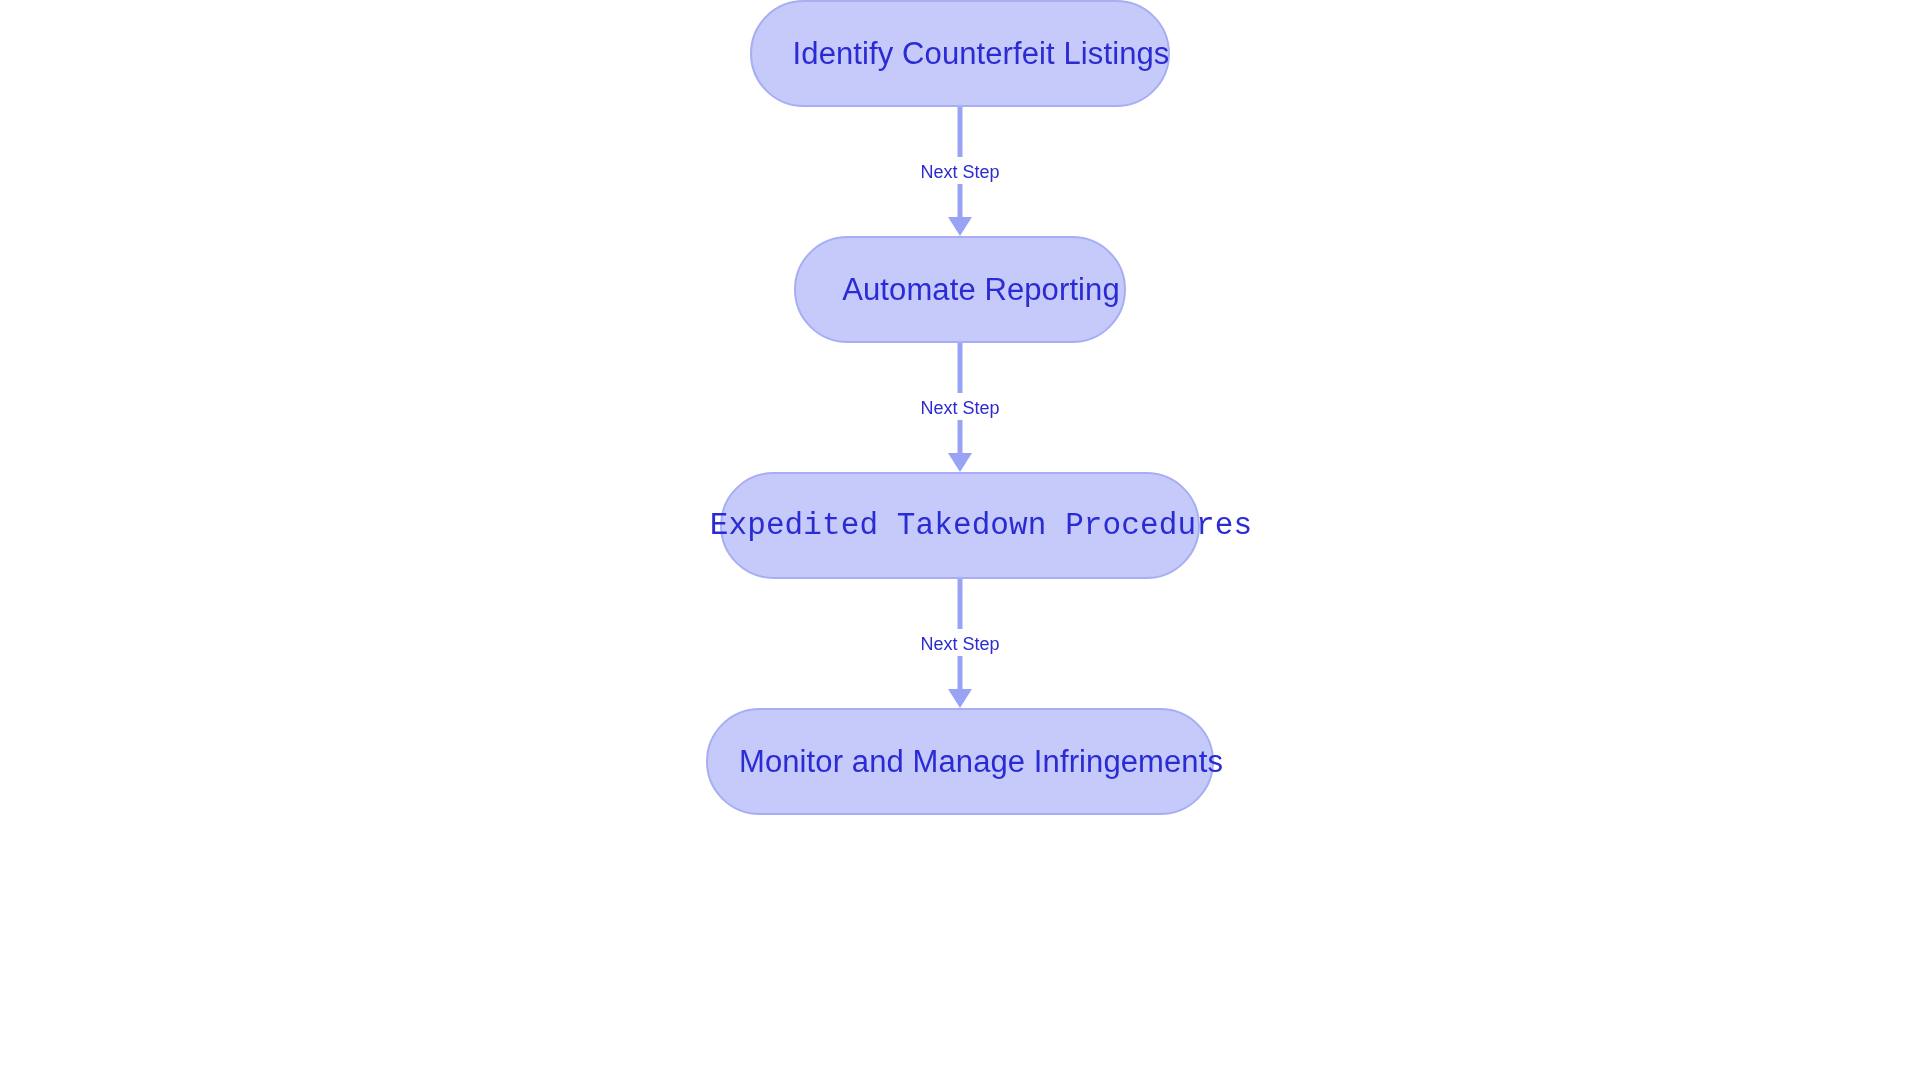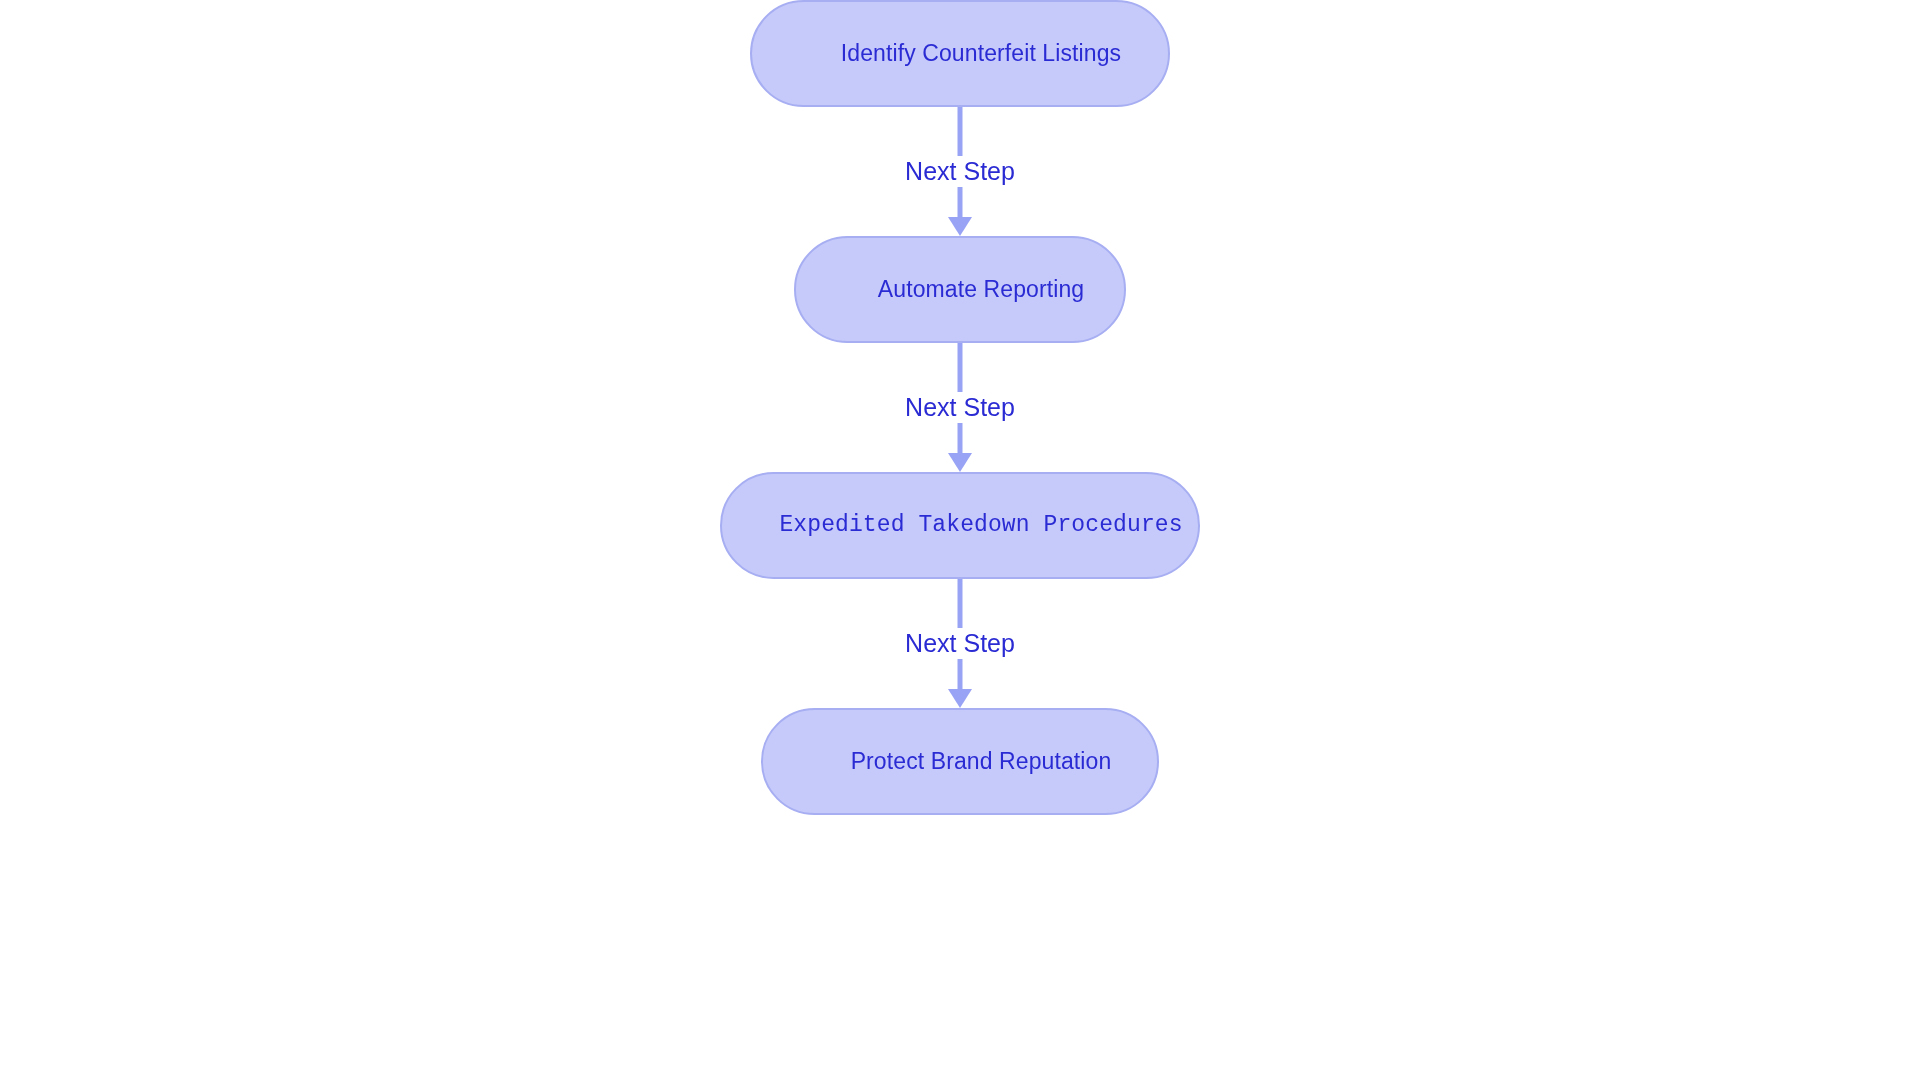--- a/index.html
+++ b/index.html
@@ -40,21 +40,21 @@
     border-radius: 9999px;
     background: #c5cafa;
     border: 2px solid #a7aef2;
     display: flex;
     align-items: center;
     justify-content: center;
     flex: 0 0 auto;
   }
   .node-label {
     color: #2b2bd4;
-    font-size: 23px;
+    font-size: 31px;
     font-weight: 400;
     letter-spacing: 0.1px;
     line-height: 1;
     white-space: nowrap;
     padding: 0 46px;
     margin-left: 42px;
   }
 
   .node.n0 { width: 420px; }
   .node.n1 { width: 332px; }
@@ -98,21 +98,21 @@
     width: 0;
     height: 0;
     border-left: 12px solid transparent;
     border-right: 12px solid transparent;
     border-top: 19px solid #99a3f5;
   }
   .connector .edge-label {
     position: relative;
     z-index: 2;
     color: #2b2bd4;
-    font-size: 25px;
+    font-size: 18px;
     line-height: 1;
     white-space: nowrap;
     background: #ffffff;
     padding: 3px 10px;
   }
 </style>
 </head>
 <body>
 
 <div id="flow-canvas">
@@ -144,20 +144,20 @@
       <span class="node-label">Expedited Takedown Procedures</span>
     </div>
 
     <div class="connector">
       <span class="line-top"></span>
       <span class="line-bottom"></span>
       <span class="arrowhead"></span>
       <span class="edge-label">Next Step</span>
     </div>
 
+    <div class="node n3">
+      <span class="node-label">Monitor and Manage Infringements</span>
+    </div>
 
 
-    <div class="node n4">
-      <span class="node-label">Protect Brand Reputation</span>
-    </div>
 
   </div>
 </div>
 
 </body></html>

